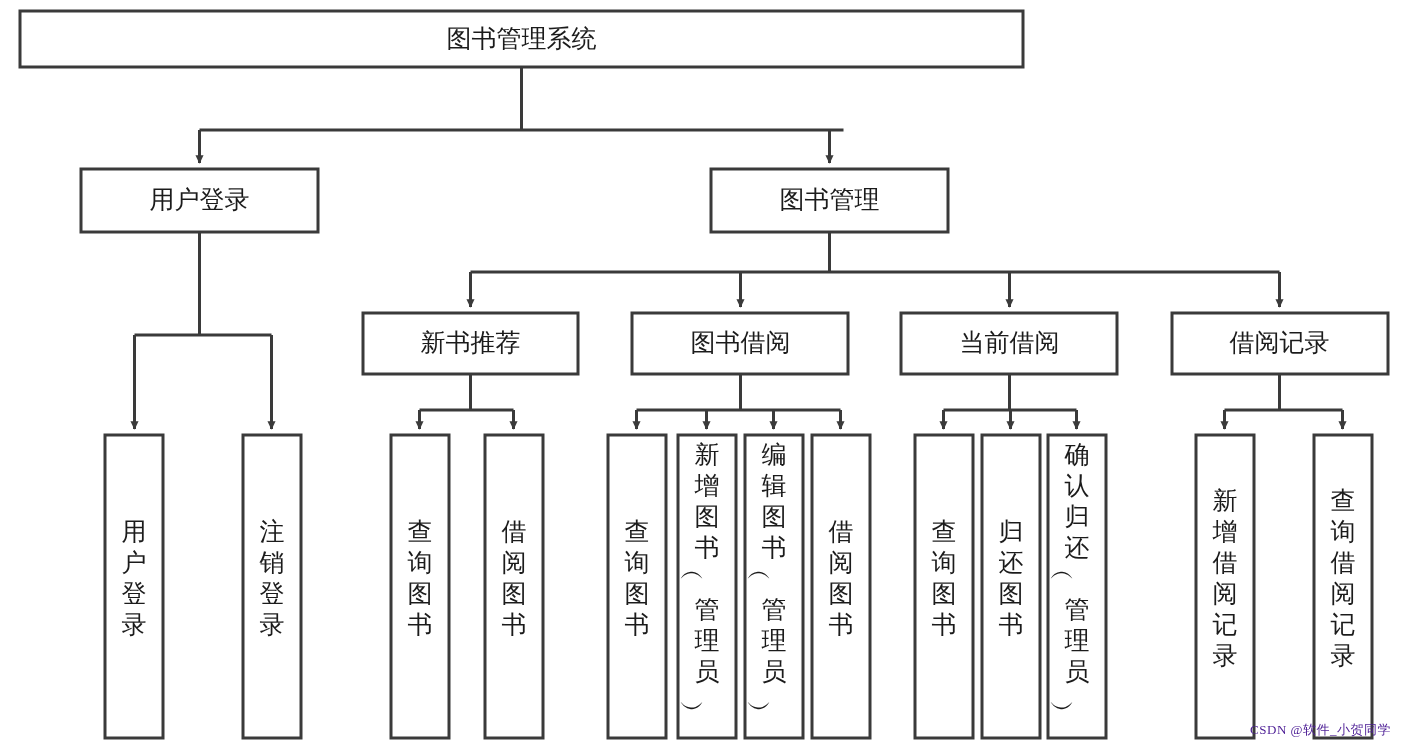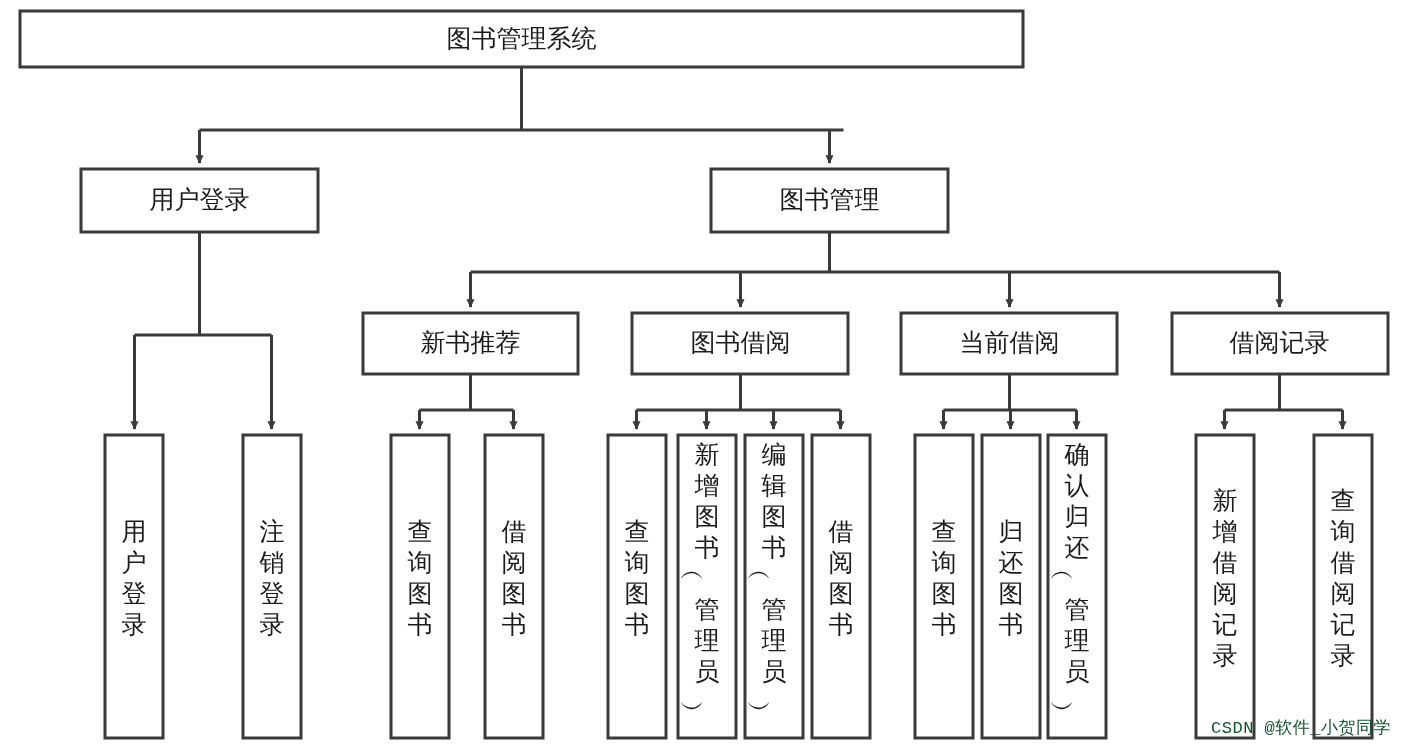--- a/index.html
+++ b/index.html
@@ -54,23 +54,23 @@
     font-size: 25px;
     text-anchor: middle;
   }
   .node-label-v tspan {
     text-anchor: middle;
   }
   #watermark {
     position: absolute;
     right: 14px;
     bottom: 8px;
-    font-family: Liberation Mono, monospace;
-    font-size: 17px;
-    color: #14532d;
+    font-family: Liberation Serif, serif;
+    font-size: 13px;
+    color: #4c1d95;
     letter-spacing: 0.5px;
     white-space: nowrap;
     pointer-events: none;
   }
 </style>
 </head>
 <body>
 
 <div id="diagram-root">
   <svg id="tree-svg" viewBox="0 0 1405 747" xmlns="http://www.w3.org/2000/svg">

